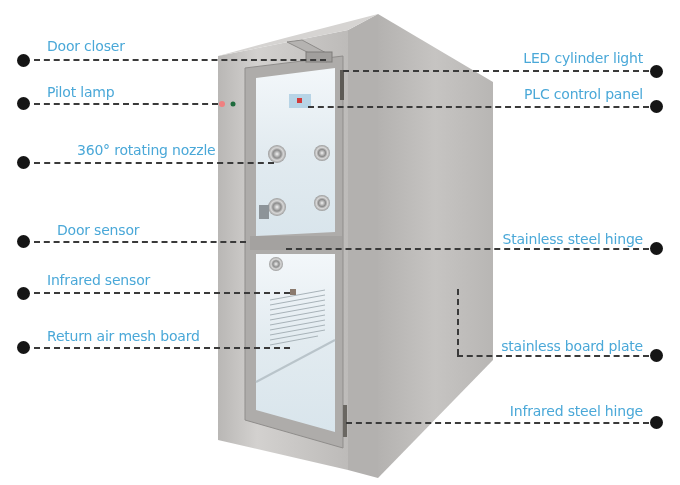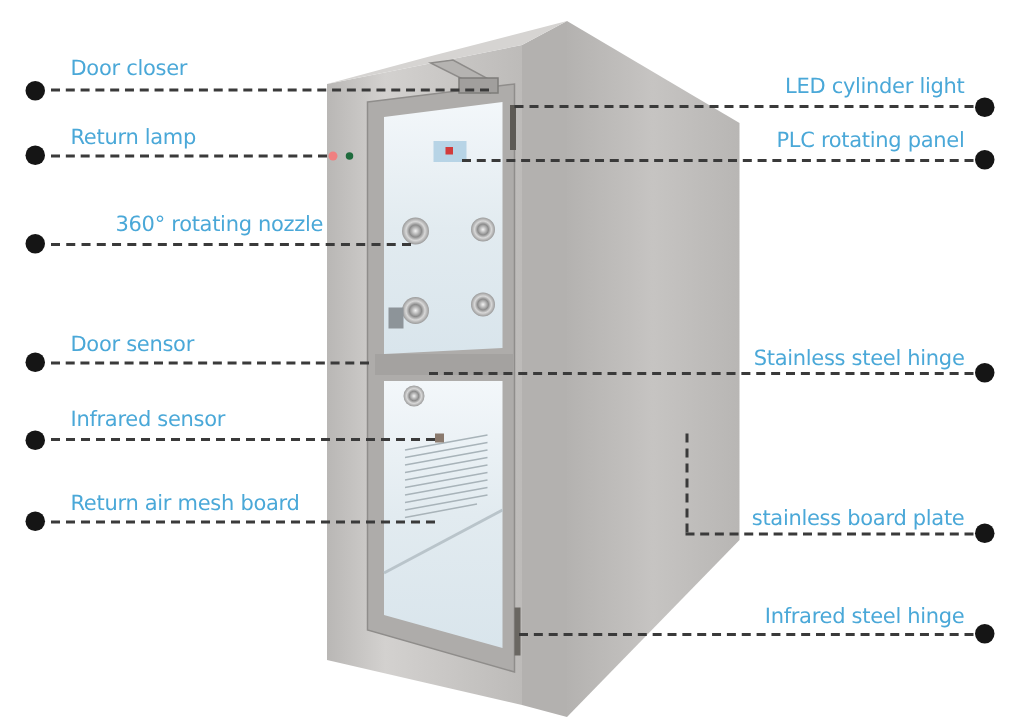--- a/index.html
+++ b/index.html
@@ -108,52 +108,52 @@
     <circle cx="222" cy="104" r="3" fill="#f08080"></circle>
     <circle cx="233" cy="104" r="2.5" fill="#1f6b3d"></circle>
   </svg>
 
   <div>
     <span class="label" style="left:47px; top:38px;">Door closer</span>
     <div class="dot" style="left:17px; top:54px;"></div>
     <div class="leader" style="left:34px; top:59px; width:292px;"></div>
   </div>
   <div>
-    <span class="label" style="left:47px; top:84px;">Return lamp</span>
+    <span class="label" style="left:47px; top:84px;">Pilot lamp</span>
     <div class="dot" style="left:17px; top:97px;"></div>
     <div class="leader" style="left:34px; top:103px; width:184px;"></div>
   </div>
   <div>
     <span class="label" style="left:47px; top:142px;margin-left:30px;">360° rotating nozzle</span>
     <div class="dot" style="left:17px; top:156px;"></div>
     <div class="leader" style="left:34px; top:162px; width:240px;"></div>
   </div>
   <div>
-    <span class="label" style="left:47px; top:222px;">Door sensor</span>
+    <span class="label" style="left:57px; top:222px;">Door sensor</span>
     <div class="dot" style="left:17px; top:235px;"></div>
     <div class="leader" style="left:34px; top:241px; width:212px;"></div>
   </div>
   <div>
     <span class="label" style="left:47px; top:272px;">Infrared sensor</span>
     <div class="dot" style="left:17px; top:287px;"></div>
     <div class="leader" style="left:34px; top:292px; width:256px;"></div>
   </div>
   <div>
     <span class="label" style="left:47px; top:328px;">Return air mesh board</span>
     <div class="dot" style="left:17px; top:341px;"></div>
     <div class="leader" style="left:34px; top:347px; width:256px;"></div>
   </div>
 
   <div>
     <span class="label right" style="right:37px; top:50px;">LED cylinder light</span>
     <div class="leader" style="left:343px; top:70px; width:306px;"></div>
     <div class="dot" style="left:650px; top:65px;"></div>
   </div>
   <div>
-    <span class="label right" style="right:37px; top:86px;">PLC rotating panel</span>
+    <span class="label right" style="right:37px; top:86px;">PLC control panel</span>
     <div class="leader" style="left:308px; top:106px; width:341px;"></div>
     <div class="dot" style="left:650px; top:100px;"></div>
   </div>
   <div>
     <span class="label right" style="right:37px; top:231px;">Stainless steel hinge</span>
     <div class="leader" style="left:286px; top:248px; width:363px;"></div>
     <div class="dot" style="left:650px; top:242px;"></div>
   </div>
   <div>
     <span class="label right" style="right:37px; top:338px;">stainless board plate</span>

